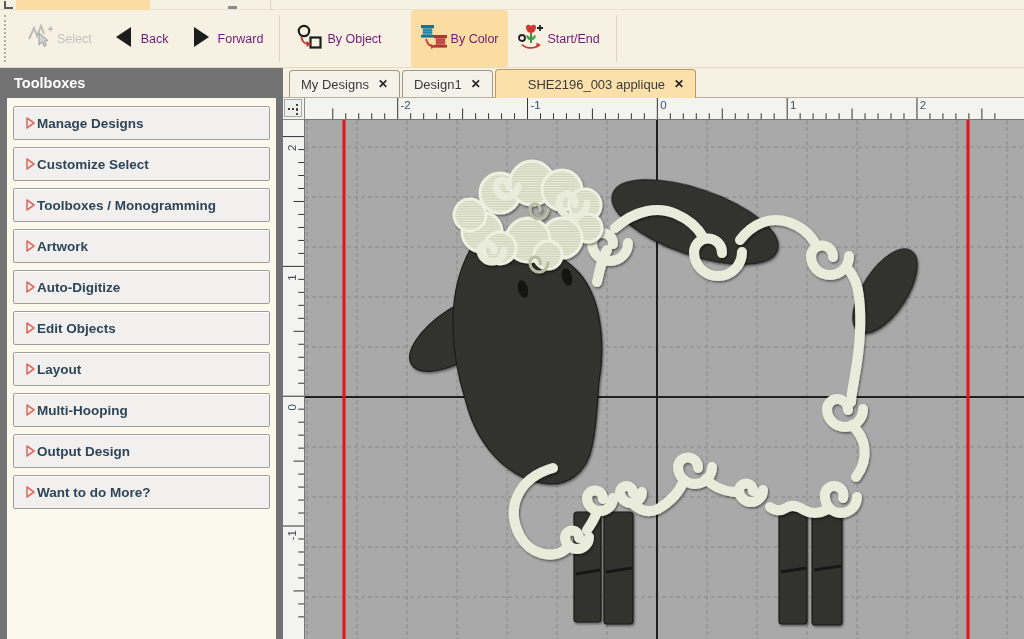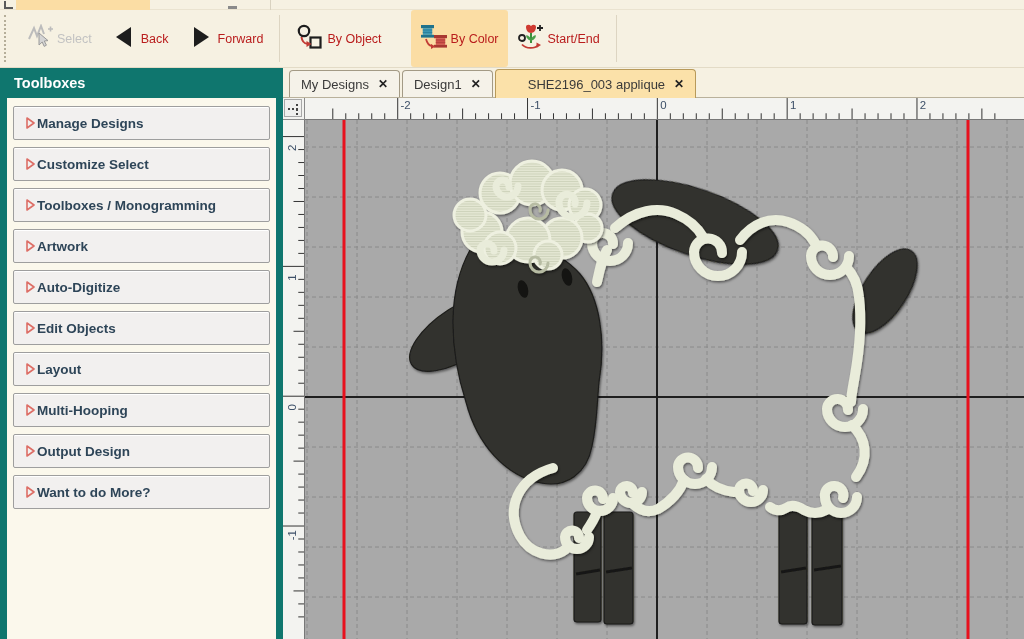--- a/index.html
+++ b/index.html
@@ -10,27 +10,27 @@
   .top-sliver { position:absolute; left:0; top:0; width:1024px; height:10px; background:#f6f1e2; border-bottom:1px solid #eae3d0; }
   .ribbon-tab-bottom { position:absolute; left:16px; top:0; width:134px; height:10px; background:#fbdda4; }
   .sliver-glyph { position:absolute; left:4px; top:1px; width:9px; height:8px; border-left:2px solid #5a5a5a; border-bottom:2px solid #5a5a5a; }
   .sliver-dash { position:absolute; left:228px; top:6px; width:9px; height:3px; background:#8a8a8a; }
   .sliver-sep { position:absolute; left:270px; top:0; width:1px; height:10px; background:#d9d2c0; }
 
   
   .toolbar { position:absolute; left:0; top:10px; width:1024px; height:58px; background:#f6f1e2; display:flex; align-items:stretch; border-bottom:1px solid #e3dbc6; }
   .grip { width:5px; border-left:2px dotted #b5ae99; margin:5px 8px 5px 4px; }
   .tbtn { display:flex; flex-direction:row; align-items:center; justify-content:center; gap:3px; padding:3px 9px; min-width:56px; border-radius:3px; cursor:default; }
-  .tbtn .tlabel { font-size:12.5px; color:#b91c1c; white-space:nowrap; }
+  .tbtn .tlabel { font-size:12.5px; color:#701a75; white-space:nowrap; }
   .tbtn.active { background:#fbdda4;margin-left:20px; }
   .tbtn.disabled .tlabel { color:#c2c2c2; }
   .tsep { width:1px; background:#ddd5c2; margin:5px 7px; }
 
   
-  .sidebar { position:absolute; left:0; top:68px; width:283px; height:571px; background:#0f766e; }
+  .sidebar { position:absolute; left:0; top:68px; width:283px; height:571px; background:#737373; }
   .sidebar-title { height:30px; line-height:30px; padding-left:14px; color:#fff; font-weight:bold; font-size:14.5px; }
   .sidebar-panel { position:absolute; left:7px; right:7px; top:30px; bottom:0; background:#fbf8ec; padding:8px 6px; }
   .sb-item { display:flex; align-items:center; gap:2px; height:34px; margin-bottom:7px; padding-left:11px;
              background:#f2f0ef; border:1px solid #9e9e9e; border-radius:2px; box-shadow:inset 0 1px 0 #ffffff; cursor:default; }
   .sb-item .sb-label { font-size:13.5px; font-weight:bold; color:#2e4558; }
 
   
   .tabbar { position:absolute; left:283px; top:68px; width:741px; height:30px; background:#f6f1e2; display:flex; align-items:flex-end; padding-left:6px; border-bottom:1px solid #b9b19b; }
   .tab { display:flex; align-items:center; gap:9px; height:27px; padding:0 11px; margin-right:2px; background:#f5f2e9;
          border:1px solid #a39a85; border-bottom:none; border-radius:4px 4px 0 0; font-size:13px; color:#3a3a3a; cursor:default; }

